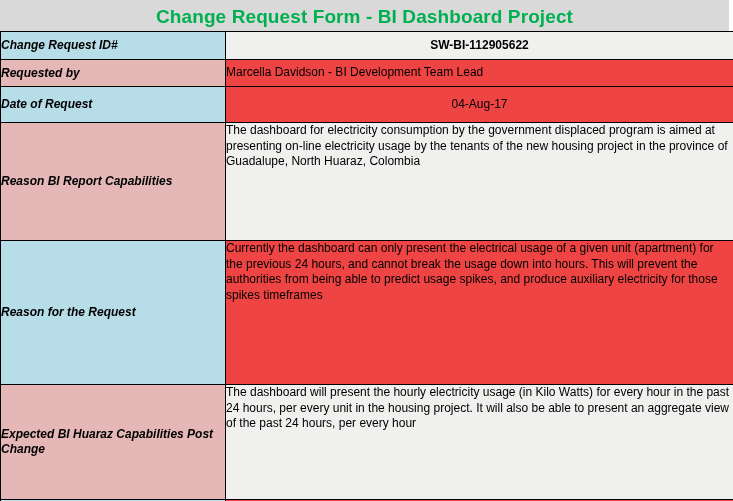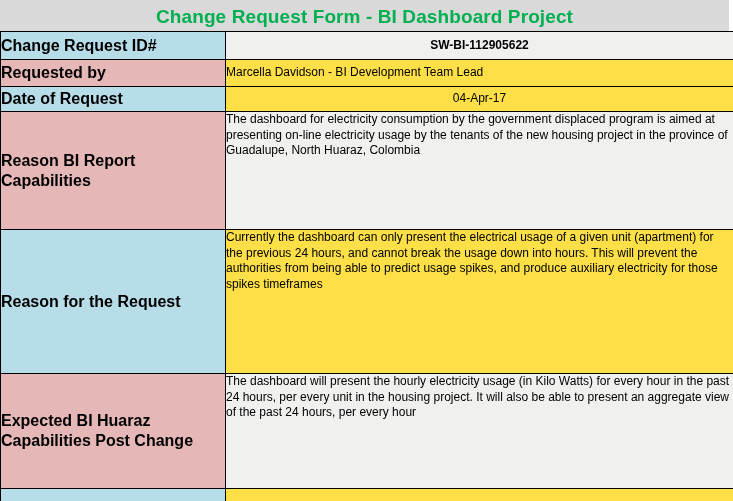--- a/index.html
+++ b/index.html
@@ -58,49 +58,50 @@
   .grid col.c-value { width: 508px; }
 
   .grid td {
     border: 1px solid #000000;
     padding: 0;
     vertical-align: middle;
     box-sizing: border-box;
   }
 
   .lbl {
-    font-size: 16px;
+    font-size: 12px;
     font-weight: bold;
     color: #000000;
     padding: 3px 4px 3px 6px;
     line-height: 1.22;
+    font-style: italic;
   }
   .lbl.pink { background: #e5b8b7; margin-top: 42px; }
   .lbl.blue { background: #b7dde8; }
 
   .val {
     font-size: 12px;
     color: #000000;
     line-height: 1.30;
     padding: 2px 5px 2px 6px;
   }
-  .val.white { background: #fde047; }
+  .val.white { background: #ef4444; }
   .val.gray  { background: #f0f0ef; }
   .val.center { text-align: center; }
   .val.bold { font-weight: bold; }
   .val.top { vertical-align: top; }
 
   td.lbl.mid { vertical-align: middle; }
 
   .u { }
 
   
   .r-id    { height: 28px; }
   .r-by    { height: 27px; }
-  .r-date  { height: 25px; }
+  .r-date  { height: 36px; }
   .r-cur   { height: 118px; }
   .r-reas  { height: 144px; }
   .r-exp   { height: 115px; }
   .r-tail  { height: 14px; }
 </style>
 </head>
 <body>
 
 <div id="sheet">
 
@@ -120,21 +121,21 @@
         <td class="val gray center bold">SW-BI-112905622</td>
       </tr>
 
       <tr class="r-by">
         <td class="lbl pink mid">Requested by</td>
         <td class="val white">Marcella Davidson - BI Development Team Lead</td>
       </tr>
 
       <tr class="r-date">
         <td class="lbl blue mid">Date of Request</td>
-        <td class="val white center">04-Apr-17</td>
+        <td class="val white center">04-Aug-17</td>
       </tr>
 
       <tr class="r-cur">
         <td class="lbl pink mid">Reason BI Report Capabilities</td>
         <td class="val gray top">The dashboard for electricity consumption by the government displaced program is aimed at presenting on-line electricity usage by the tenants of the new housing project in the province of Guadalupe, North Huaraz, Colombia</td>
       </tr>
 
       <tr class="r-reas">
         <td class="lbl blue mid">Reason for the Request</td>
         <td class="val white top">Currently the dashboard can only present the electrical usage of a given unit (apartment) for the previous 24 hours, and cannot break the usage down into hours. This will prevent the authorities from being able to predict usage spikes, and produce auxiliary electricity for those spikes timeframes</td>

